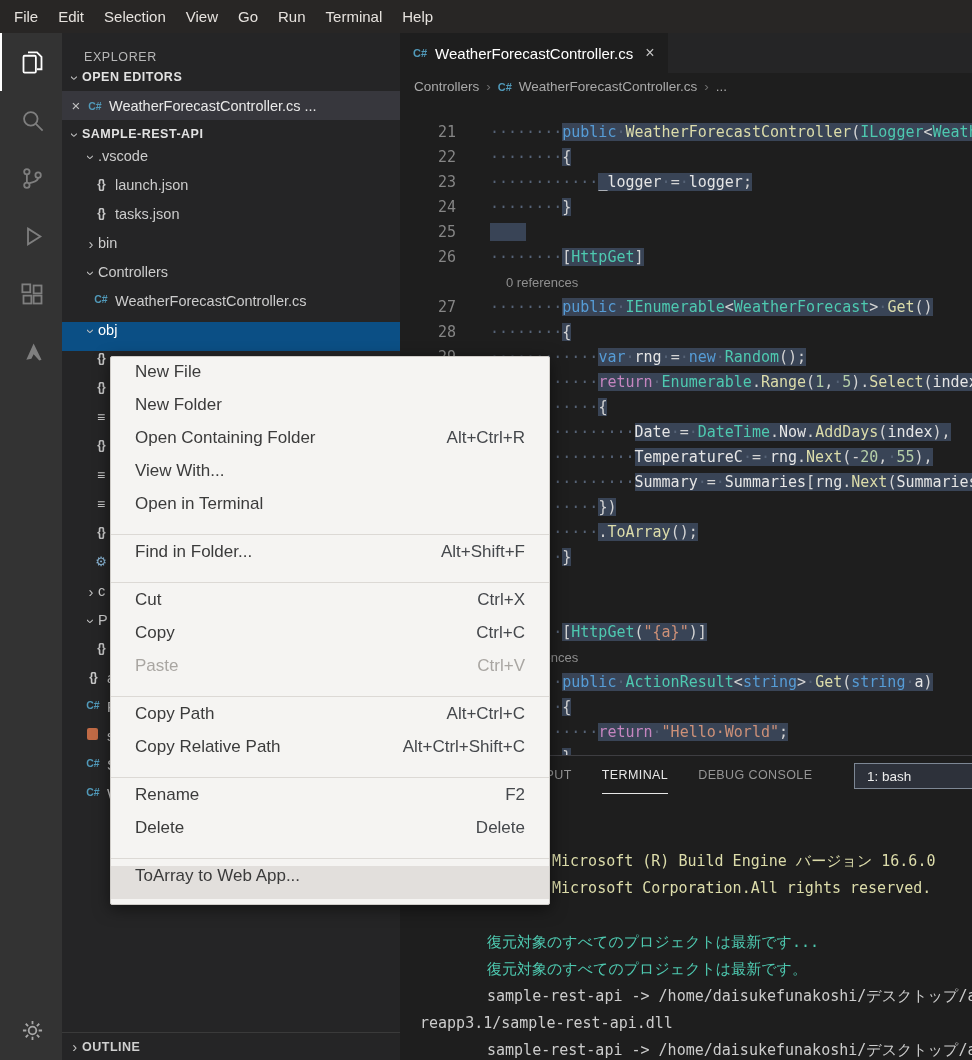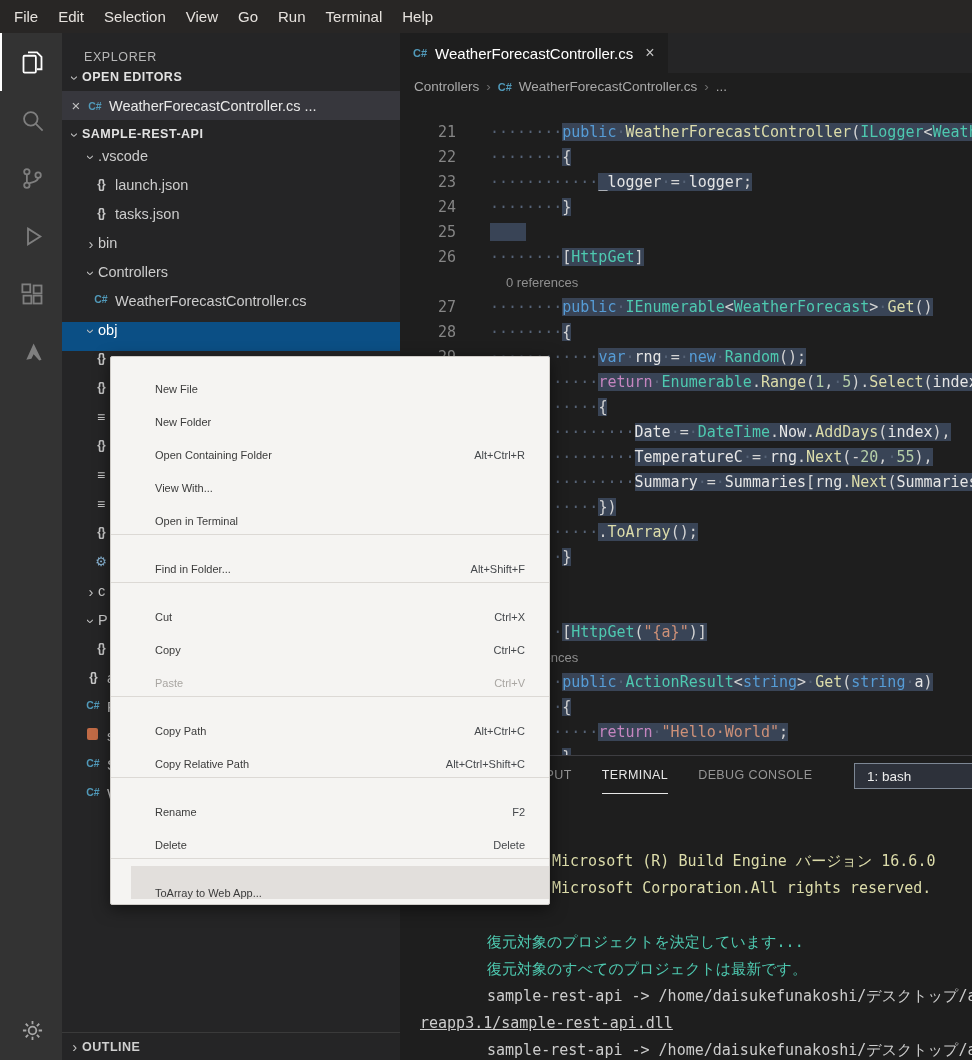--- a/index.html
+++ b/index.html
@@ -86,22 +86,22 @@
         font-family:"DejaVu Sans Mono",monospace;font-size:15px;}
   .tline{height:27px;line-height:27px;white-space:pre;}
   .tl-y{color:#dcdcaa;}
   .tl-c{color:#4ec9b0;}
   .tl-w{color:#cccccc;}
 
   
   .cmenu{position:absolute;left:110px;top:356px;width:440px;background:#f5f4f2;z-index:100;
          border:1px solid #cfccc8;border-radius:2px;box-shadow:0 4px 16px rgba(0,0,0,.5);
          padding:5px 0;box-sizing:border-box;}
-  .cm-item{height:33px;display:flex;align-items:flex-end;justify-content:space-between;
-           padding:0 24px;font-size:11px;color:#3b3b3b;cursor:default;margin-left:20px;}
+  .cm-item{height:33px;display:flex;align-items:flex-start;justify-content:space-between;
+           padding:0 24px;font-size:17px;color:#3b3b3b;cursor:default;}
   .cm-item.hover{background:#e2dfdc;}
   .cm-item.disabled .cm-label,.cm-item.disabled .cm-key{color:#a9a6a2;}
   .cm-key{color:#45484c;}
   .cm-sep{height:1px;background:#dcd9d5;margin:7px 0;}
 </style>
 </head>
 <body>
 
 <div class="app">
 
@@ -340,24 +340,24 @@
           <div class="ptab active">TERMINAL</div>
           <div class="ptab">DEBUG CONSOLE</div>
         </div>
       <div class="term-sel">
         <span>1: bash</span>
       </div>
       <div class="term" id="term">
           <div class="tline tl-y" style="padding-left: 132px;">Microsoft (R) Build Engine バージョン 16.6.0</div>
           <div class="tline tl-y" style="padding-left: 132px;">Microsoft Corporation.All rights reserved.</div>
           <div class="tline tl-w" style="padding-left: 0px;"></div>
-          <div class="tline tl-c" style="padding-left: 67px;">復元対象のプロジェクトを決定しています...</div>
+          <div class="tline tl-c" style="padding-left: 67px;">復元対象のすべてのプロジェクトは最新です...</div>
           <div class="tline tl-c" style="padding-left: 67px;">復元対象のすべてのプロジェクトは最新です。</div>
           <div class="tline tl-w" style="padding-left: 67px;">sample-rest-api -&gt; /home/daisukefunakoshi/デスクトップ/az</div>
-          <div class="tline tl-w" style="padding-left: 0px; text-decoration: underline;">reapp3.1/sample-rest-api.dll</div>
+          <div class="tline tl-w" style="padding-left: 0px;">reapp3.1/sample-rest-api.dll</div>
           <div class="tline tl-w" style="padding-left: 67px;">sample-rest-api -&gt; /home/daisukefunakoshi/デスクトップ/a</div>
         </div>
     </div>
   </div>
 
   <div class="cmenu" id="cmenu">
       <div class="cm-item">
         <span class="cm-label">New File</span>
         <span class="cm-key"></span>
       </div>

